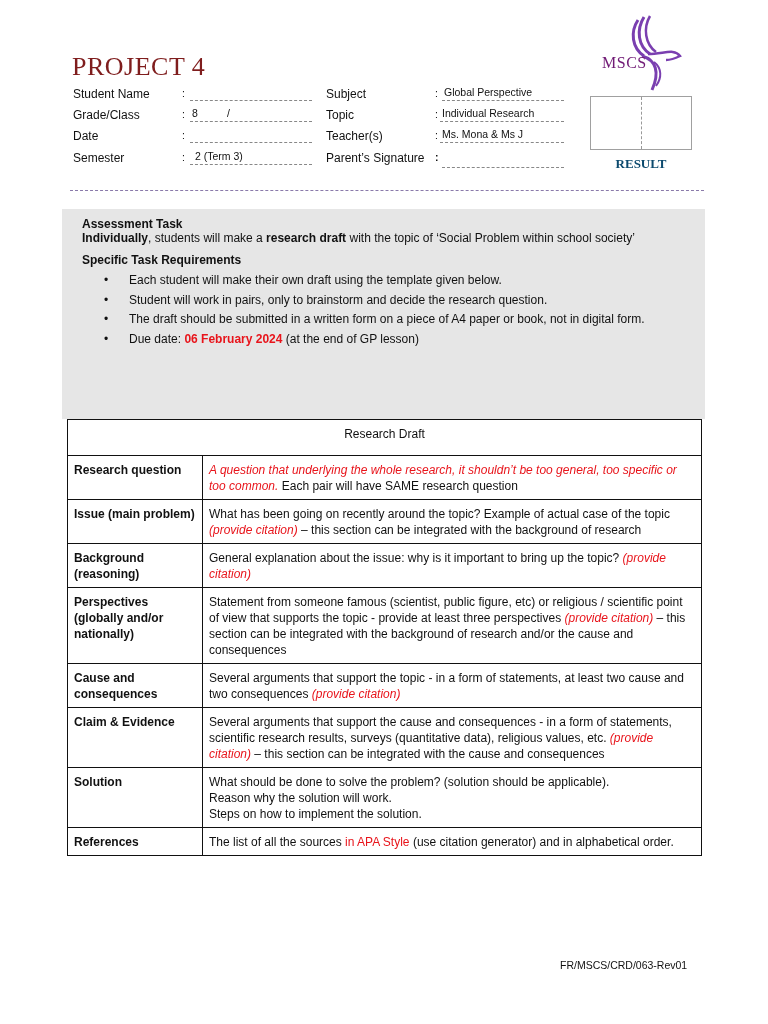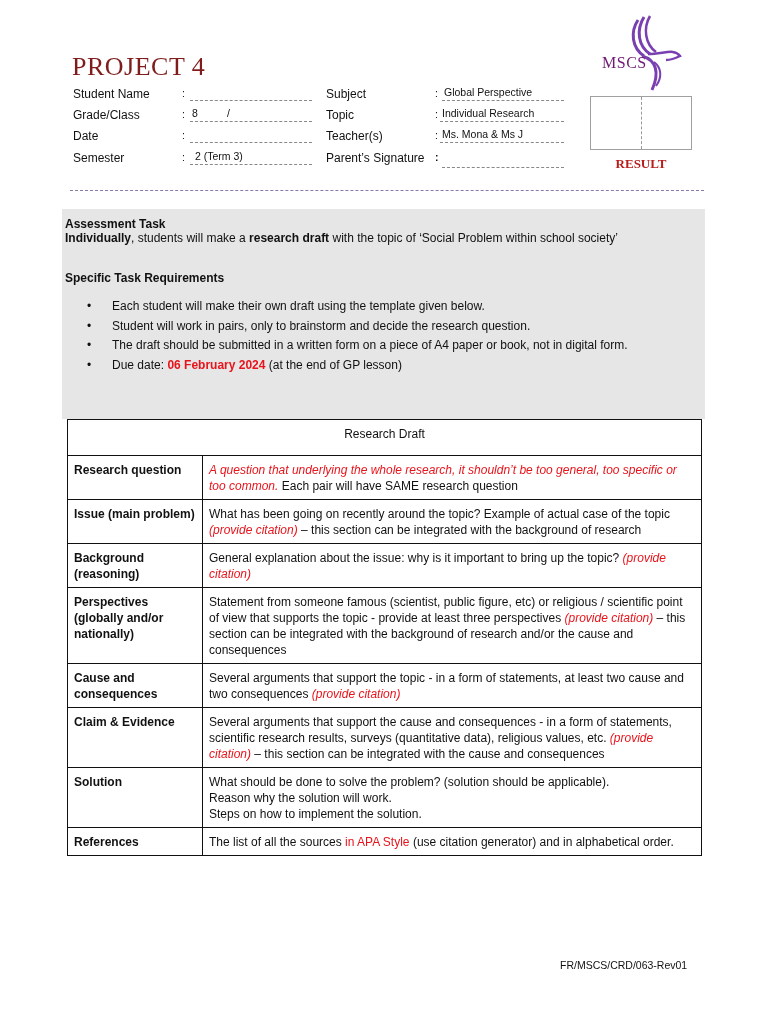--- a/index.html
+++ b/index.html
@@ -25,33 +25,33 @@
   }
   .result-box {
     position: absolute; left: 590px; top: 96px; width: 102px; height: 54px;
     border: 1px solid #a0a0a0; box-sizing: border-box;
   }
   .result-box .divider {
     position: absolute; left: 50%; top: 0; bottom: 0; border-left: 1px dashed #999;
   }
   .result-label {
     position: absolute; left: 590px; top: 156px; width: 102px; text-align: center;
-    font-family: "Liberation Serif", serif; font-weight: bold; font-size: 13px; color: #b91c1c;
+    font-family: "Liberation Serif", serif; font-weight: bold; font-size: 13px; color: #0c4a6e;
   }
   .sep {
     position: absolute; left: 70px; top: 190px; width: 634px; border-top: 1px dashed #8a7aaa;
   }
   .task {
     position: absolute; left: 62px; top: 209px; width: 643px; height: 210px;
-    background: #e6e6e6; box-sizing: border-box; padding: 8px 3px;
+    background: #e6e6e6; box-sizing: border-box; padding: 8px 20px;
     font-size: 12px;
   }
   .task-h { font-weight: bold; margin: 0 0 10px 0; }
   .task p { margin: 0; }
-  .task .intro { margin-bottom: 26px; }
+  .task .intro { margin-bottom: 8px; }
   .task ul { margin: 0; padding-left: 47px; list-style: none; }
   .task li { position: relative; line-height: 19.5px; }
   .task li::before {
     content: "\2022"; position: absolute; left: -25px; top: 0; font-size: 12px;
   }
   .red { color: #e8141b; }
   .b { font-weight: bold; }
   .bi { font-weight: bold; font-style: italic; }
   .ri { color: #e8141b; font-style: italic; }
   table.draft {
@@ -120,21 +120,21 @@
 <div class="result-box">
   <div class="divider"></div>
 </div>
 <div class="result-label">RESULT</div>
 
 <div class="sep"></div>
 
 <div class="task">
   <p class="task-h">Assessment Task</p>
   <p class="intro"><span class="b">Individually</span><span>, students will make a </span><span class="b">research draft</span><span> with the topic of ‘Social Problem within school society’</span></p>
-  <p class="b" style="margin-bottom:12px">Specific Task Requirements</p>
+  <p class="b" style="margin-bottom:4px">Specific Task Requirements</p>
   <ul>
     <li>Each student will make their own draft using the template given below.</li>
     <li>Student will work in pairs, only to brainstorm and decide the research question.</li>
     <li>The draft should be submitted in a written form on a piece of A4 paper or book, not in digital form.</li>
     <li><span>Due date: </span><span class="red b">06 February 2024</span><span> (at the end of GP lesson)</span></li>
   </ul>
 </div>
 
 <table class="draft">
   <tbody>

